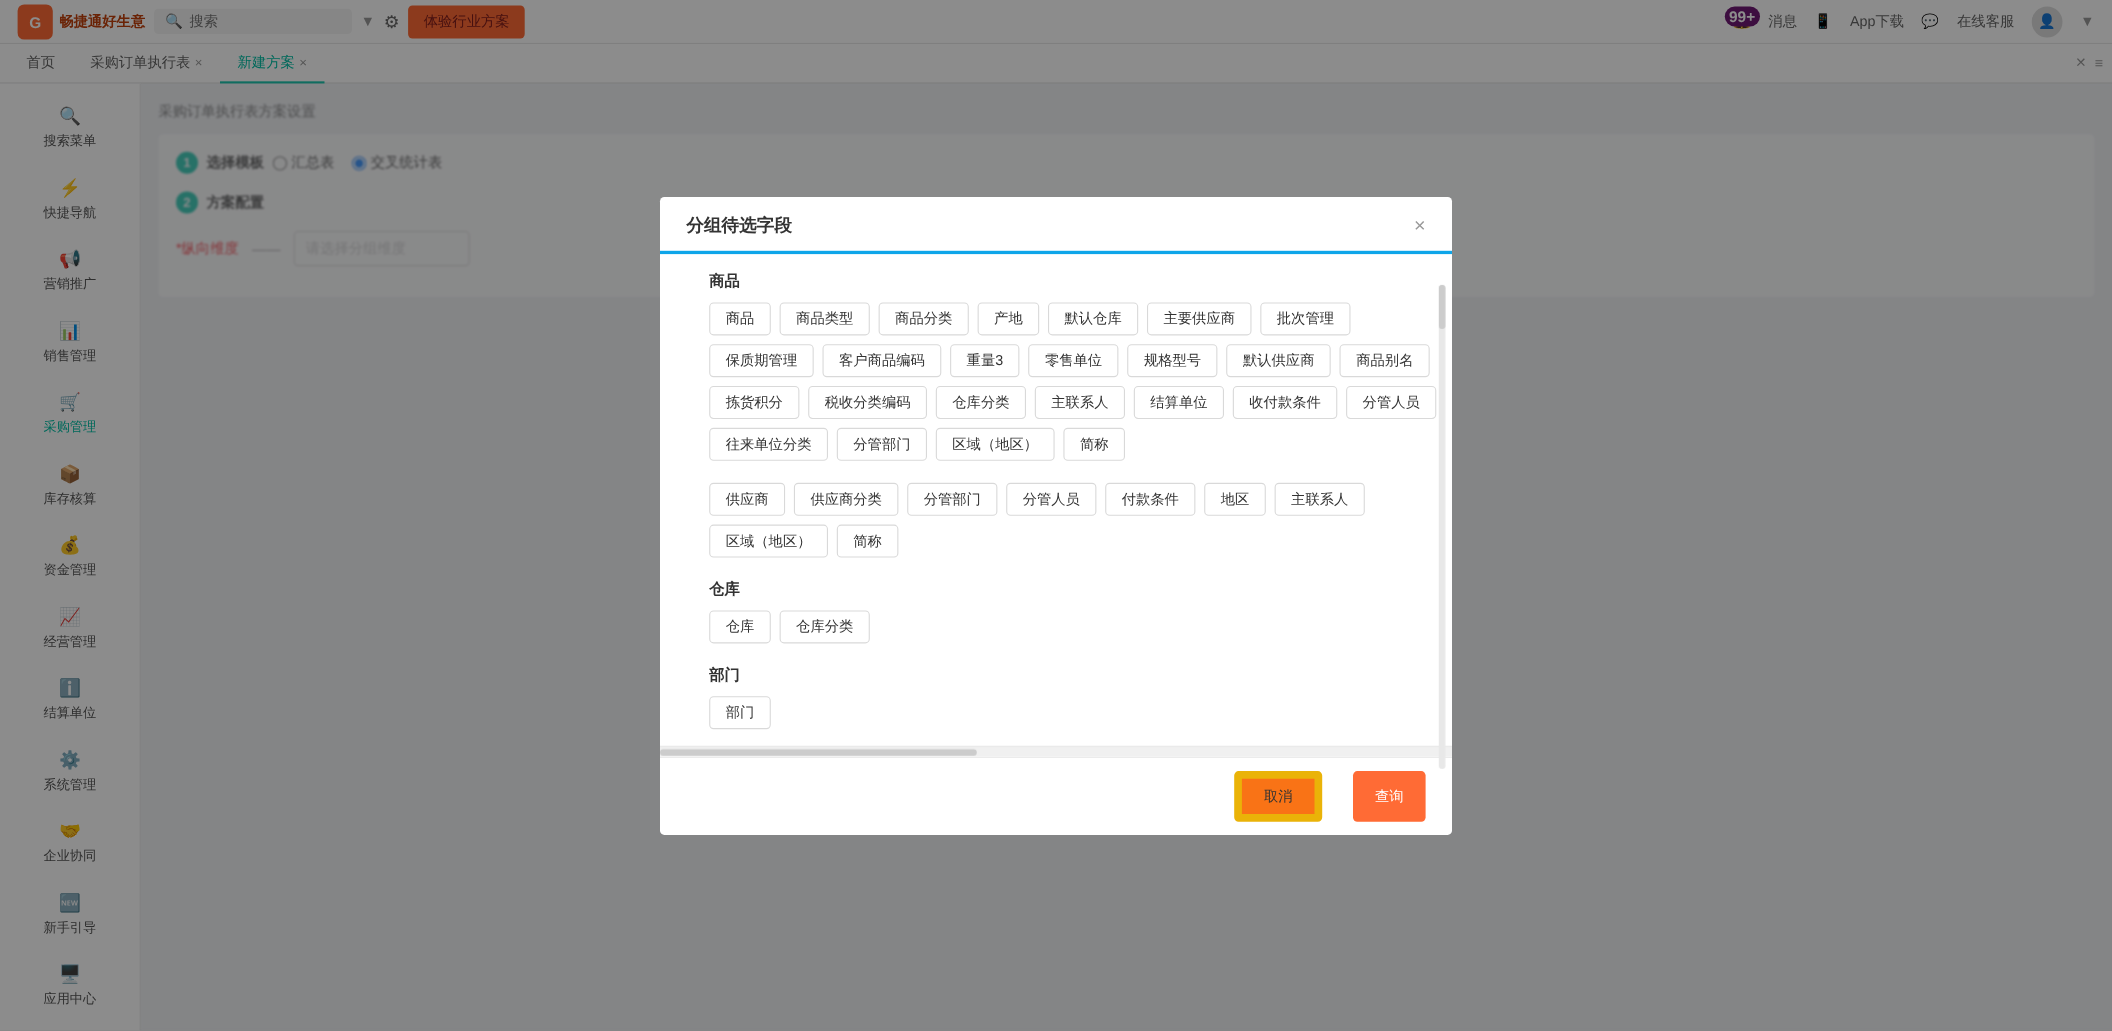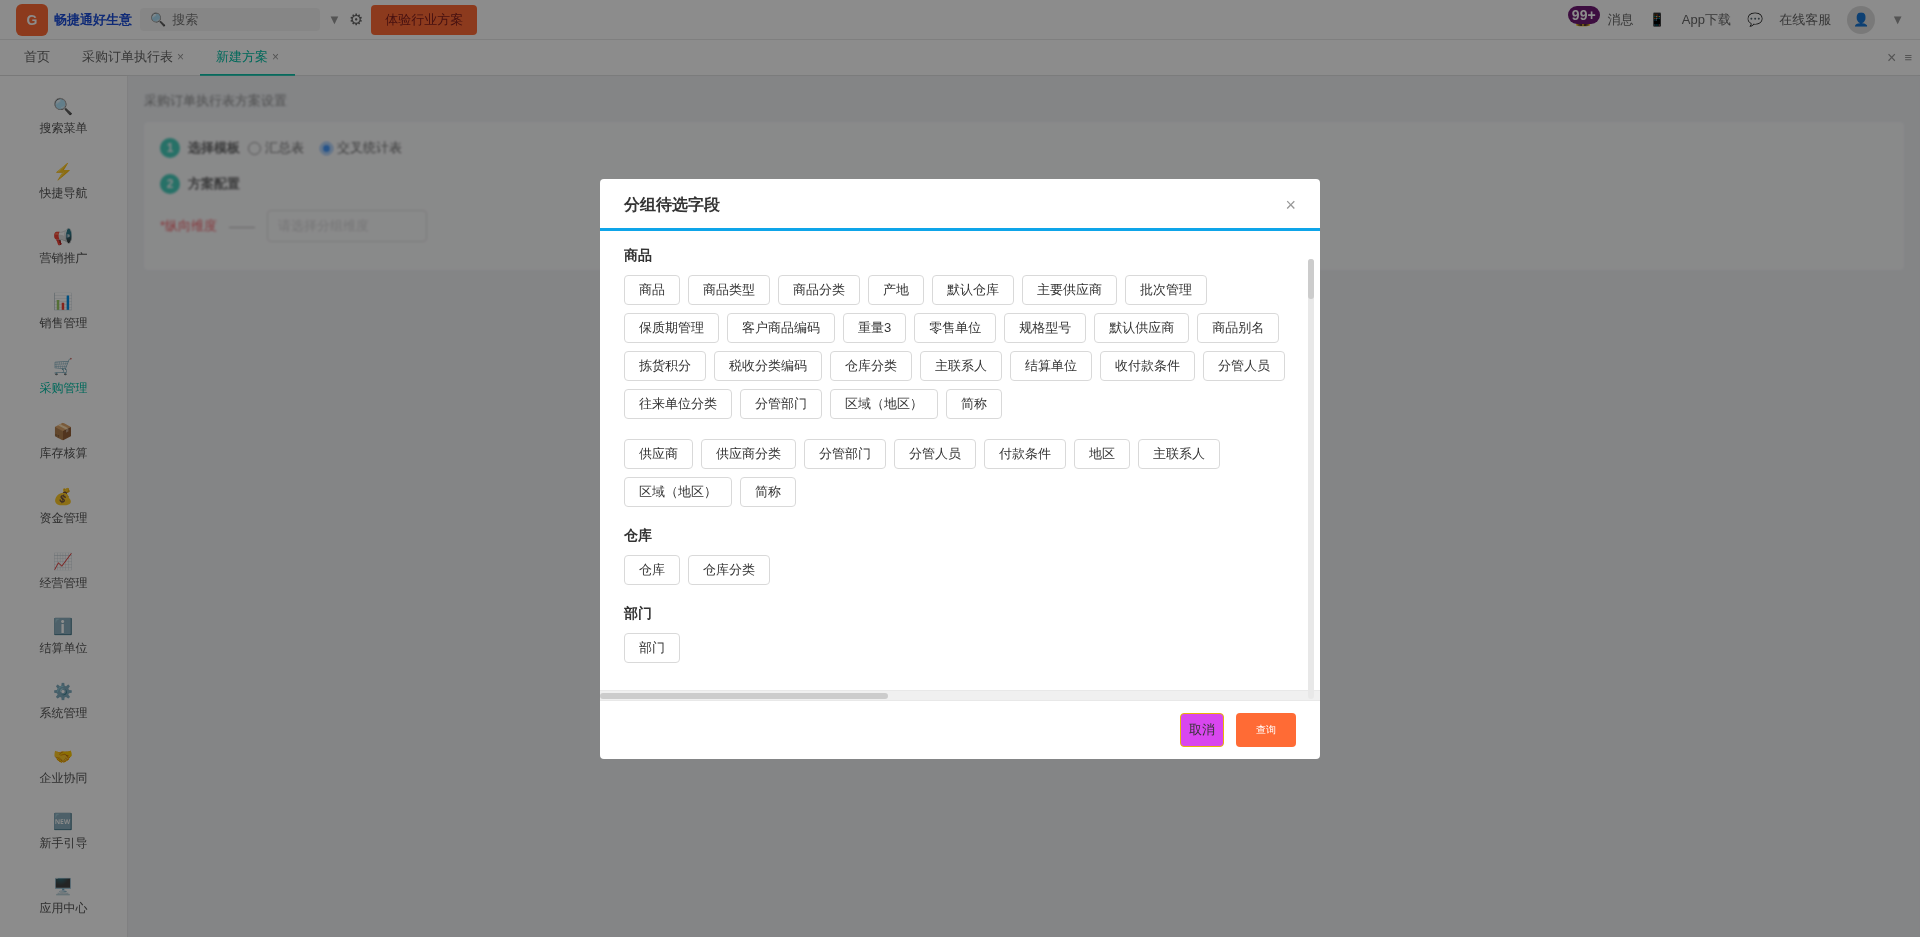--- a/index.html
+++ b/index.html
@@ -3,21 +3,21 @@
   <meta charset="utf-8">
   <style>
     * { box-sizing: border-box; margin: 0; padding: 0; }
     body { font-family: 'Microsoft YaHei', Arial, sans-serif; font-size: 13px; background: #f0f2f5; color: #333; overflow: hidden; }
 
     
     .topbar { height: 40px; background: #fff; display: flex; align-items: center; padding: 0 16px; border-bottom: 1px solid #e8e8e8; justify-content: space-between; }
     .topbar-left { display: flex; align-items: center; gap: 8px; }
     .logo-area { display: flex; align-items: center; gap: 6px; }
     .logo-icon { width: 32px; height: 32px; background: #ff6b35; border-radius: 6px; display: flex; align-items: center; justify-content: center; color: white; font-weight: bold; font-size: 14px; }
-    .logo-text { color: #1d4ed8; font-size: 13px; font-weight: bold; }
+    .logo-text { color: #c2410c; font-size: 13px; font-weight: bold; }
     .search-bar { display: flex; align-items: center; background: #f5f5f5; border-radius: 4px; padding: 4px 10px; width: 180px; gap: 6px; }
     .search-bar input { border: none; background: transparent; font-size: 13px; outline: none; width: 120px; }
     .btn-experience { background: #ff6b35; color: #7f1d1d; border: none; padding: 6px 14px; border-radius: 4px; cursor: pointer; font-size: 13px; }
     .topbar-right { display: flex; align-items: center; gap: 16px; font-size: 13px; color: #666; }
     .notification-badge { position: relative; display: inline-block; }
     .badge { position: absolute; top: -6px; right: -8px; background: #701a75; color: white; border-radius: 10px; font-size: 14px; padding: 1px 4px; font-weight: bold; }
 
     
     .tabbar { height: 36px; background: #fff; display: flex; align-items: center; padding: 0 8px; border-bottom: 1px solid #ddd; }
     .tab { padding: 8px 16px; cursor: pointer; font-size: 13px; color: #666; border-bottom: 2px solid transparent; display: flex; align-items: center; gap: 4px; }
@@ -36,42 +36,42 @@
     
     .content { flex: 1; background: #f0f2f5; padding: 16px; overflow: auto; }
     .breadcrumb { font-size: 13px; color: #666; margin-bottom: 12px; }
 
     
     .modal-overlay { position: fixed; top: 0; left: 0; width: 100%; height: 100%; background: rgba(0,0,0,0.45); z-index: 1000; display: flex; align-items: center; justify-content: center; }
     .modal { background: #fff; border-radius: 4px; width: 720px; max-height: 580px; display: flex; flex-direction: column; position: relative; }
     .modal-header { padding: 16px 24px 12px; border-bottom: 3px solid #0ea5e9; display: flex; align-items: center; justify-content: space-between; flex-shrink: 0; }
     .modal-title { font-size: 16px; font-weight: 600; color: #333; }
     .modal-close { cursor: pointer; color: #999; font-size: 18px; }
-    .modal-body { padding: 16px 24px; overflow-y: auto; flex: 1; }
+    .modal-body { padding: 16px 12px; overflow-y: auto; flex: 1; margin-left: 33px; }
     .modal-footer { padding: 12px 24px; border-top: 1px solid #e8e8e8; display: flex; justify-content: flex-end; gap: 12px; flex-shrink: 0; }
 
     
     .field-group { margin-bottom: 20px; }
     .field-group-title { font-size: 14px; font-weight: 600; color: #333; margin-bottom: 10px; }
     .field-tags { display: flex; flex-wrap: wrap; gap: 8px; }
     .field-tag { border: 1px solid #d9d9d9; padding: 5px 14px; border-radius: 4px; cursor: pointer; font-size: 13px; color: #333; background: #fff; white-space: nowrap; }
 
     
     .modal-hscroll { height: 10px; background: #f0f0f0; border-top: 1px solid #e8e8e8; position: relative; flex-shrink: 0; }
     .modal-hscroll-thumb { position: absolute; left: 0; top: 2px; height: 6px; width: 40%; background: #ccc; border-radius: 3px; }
 
     
     .bg-content { background: #fff; border-radius: 4px; padding: 16px; }
     .step-badge { width: 20px; height: 20px; background: #00bfa5; color: white; border-radius: 50%; display: flex; align-items: center; justify-content: center; font-size: 12px; font-weight: bold; }
     .radio-group { display: flex; gap: 16px; align-items: center; font-size: 13px; }
     .radio-group label { display: flex; align-items: center; gap: 4px; cursor: pointer; }
     .form-row { display: flex; align-items: center; gap: 12px; margin-bottom: 12px; }
     .form-select { border: 1px solid #d9d9d9; padding: 6px 10px; border-radius: 4px; font-size: 13px; min-width: 160px; }
-    .btn-cancel { padding: 7px 8px; border: 1px solid #eab308; background: #d946ef; border-radius: 4px; cursor: pointer; font-size: 13px; color: #333; }
-    .btn-confirm { padding: 7px 20px; background: #ff6b35; color: #fff; border: none; border-radius: 4px; cursor: pointer; font-size: 10px; }
+    .btn-cancel { padding: 7px 20px; border: 7px solid #eab308; background: #f97316; border-radius: 4px; cursor: pointer; font-size: 13px; color: #333; }
+    .btn-confirm { padding: 7px 20px; background: #ff6b35; color: #fff; border: none; border-radius: 4px; cursor: pointer; font-size: 13px; margin-left: 16px; }
   </style>
 </head>
 <body>
 
 <div class="topbar">
   <div class="topbar-left">
     <div class="logo-area">
       <div class="logo-icon">G</div>
       <span class="logo-text">畅捷通好生意</span>
     </div>

